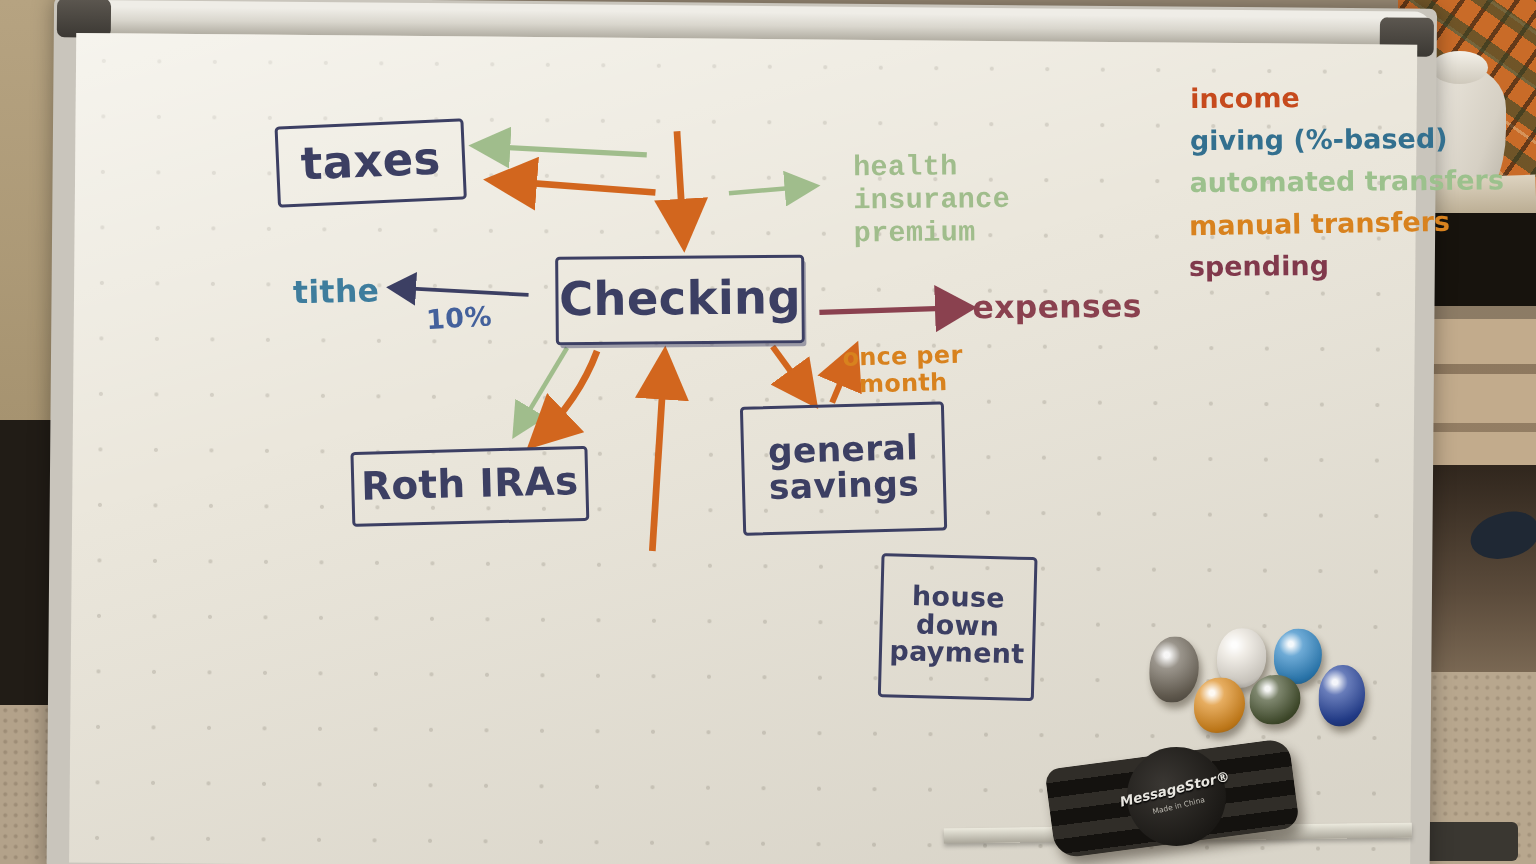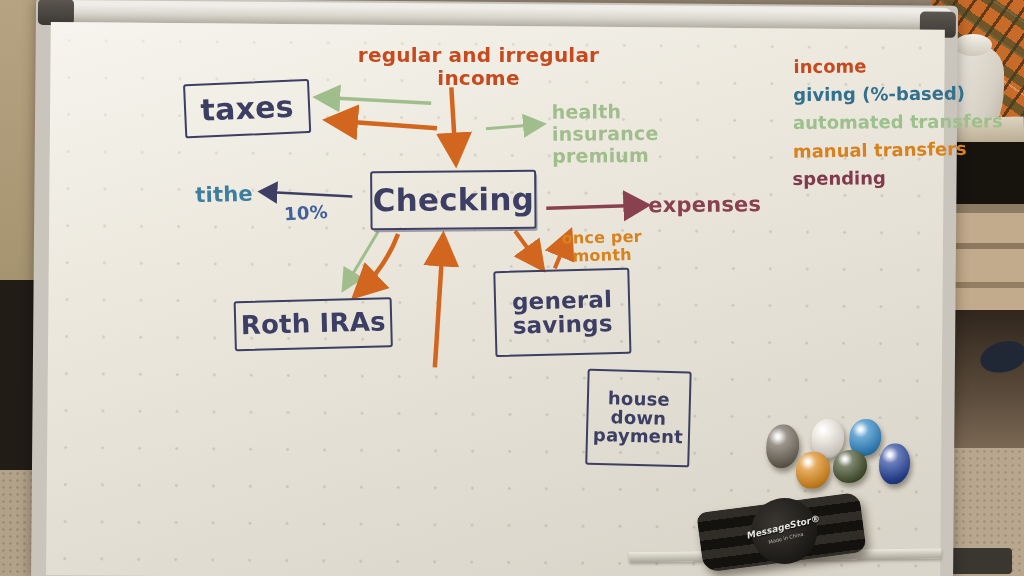--- a/index.html
+++ b/index.html
@@ -161,22 +161,21 @@
       <div class="abs box hand" style="left: 201px; top: 299px; width: 154px; height: 46px; font-size: 26px; transform: rotate(-2deg); color: rgb(60, 63, 99); border-color: rgb(60, 63, 99);">
         <span>Roth IRAs</span>
       </div>
       <div class="abs box hand" style="left: 461px; top: 267px; width: 132px; height: 82px; font-size: 23px; transform: rotate(-2deg); color: rgb(60, 63, 99); border-color: rgb(60, 63, 99);">
         <span>general savings</span>
       </div>
       <div class="abs box hand" style="left: 554px; top: 367px; width: 100px; height: 92px; font-size: 18px; transform: rotate(1deg); color: rgb(60, 63, 99); border-color: rgb(60, 63, 99);">
         <span>house down payment</span>
       </div>
 
-      <div class="abs hand lbl" style="left: 308px; top: 42px; width: 270px; font-size: 20px; text-align: center; transform: rotate(-0.5deg); color: rgb(198, 74, 29);">regular and irregular income</div>
-      <div class="abs hand lbl" style="left: 517px; top: 98px; width: 160px; font-size: 19px; transform: rotate(-1deg); color: rgb(160, 189, 140);">health insurance premium</div>
+      <div class="abs hand lbl" style="left: 534px; top: 98px; width: 160px; font-size: 19px; transform: rotate(-1deg); color: rgb(160, 189, 140); font-family: Liberation Mono, monospace;">health insurance premium</div>
       <div class="abs hand lbl" style="left: 161px; top: 183px; font-size: 21px; transform: rotate(-2deg); color: rgb(62, 125, 157);">tithe</div>
       <div class="abs hand lbl" style="left: 250px; top: 203px; font-size: 18px; transform: rotate(-4deg); color: rgb(68, 97, 156);">10%</div>
       <div class="abs hand lbl" style="left: 614px; top: 189px; font-size: 21px; transform: rotate(-1deg); color: rgb(138, 65, 79);">expenses</div>
       <div class="abs hand lbl" style="left: 527px; top: 226px; width: 82px; font-size: 16px; text-align: center; transform: rotate(-2deg); color: rgb(216, 130, 30);">once per month</div>
 
       <div class="abs" style="left:758px;top:50px;width:185px;">
         <div class="legend-item" style="transform: rotate(-1deg); color: rgb(198, 74, 29);">income</div>
         <div class="legend-item" style="transform: rotate(-1deg); color: rgb(51, 112, 143);">giving (%-based)</div>
         <div class="legend-item" style="transform: rotate(-1deg); color: rgb(156, 193, 141);">automated transfers</div>
         <div class="legend-item" style="transform: rotate(-1.5deg); color: rgb(216, 130, 30);">manual transfers</div>

